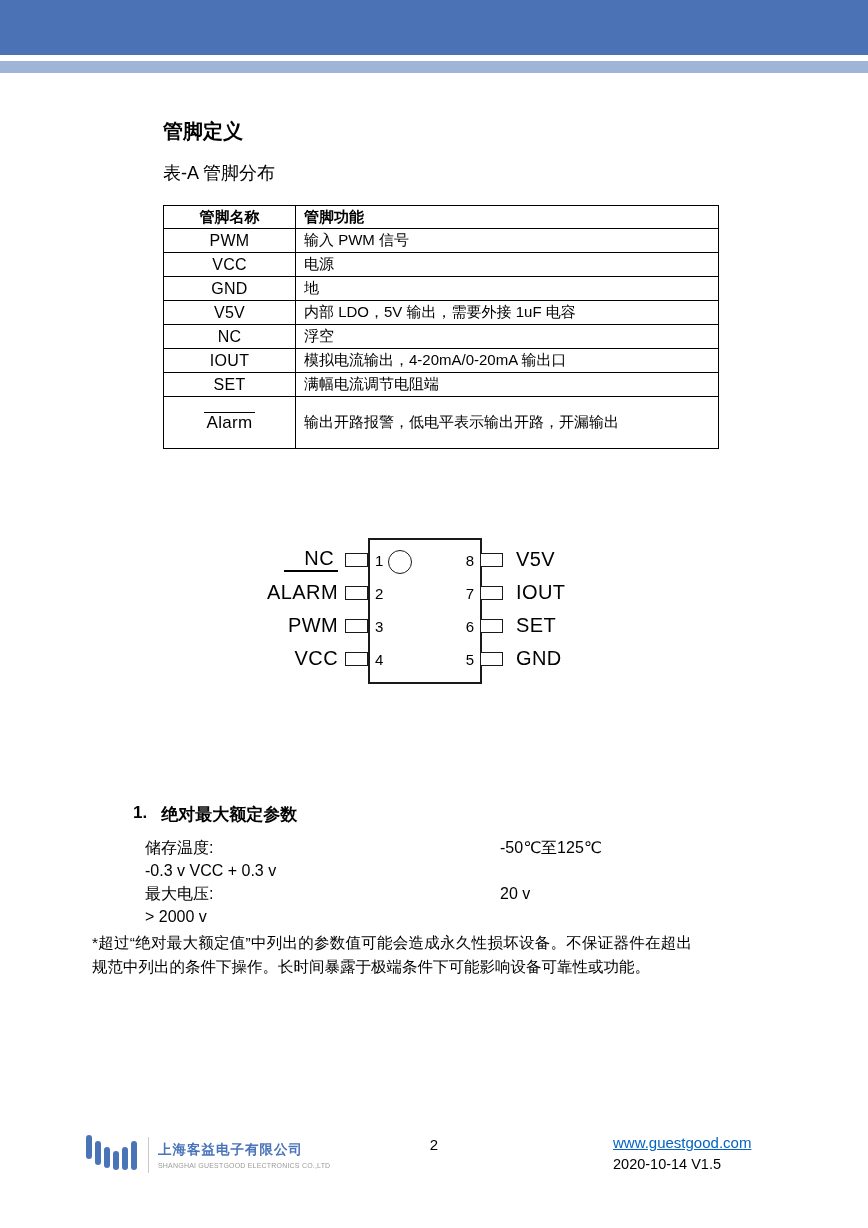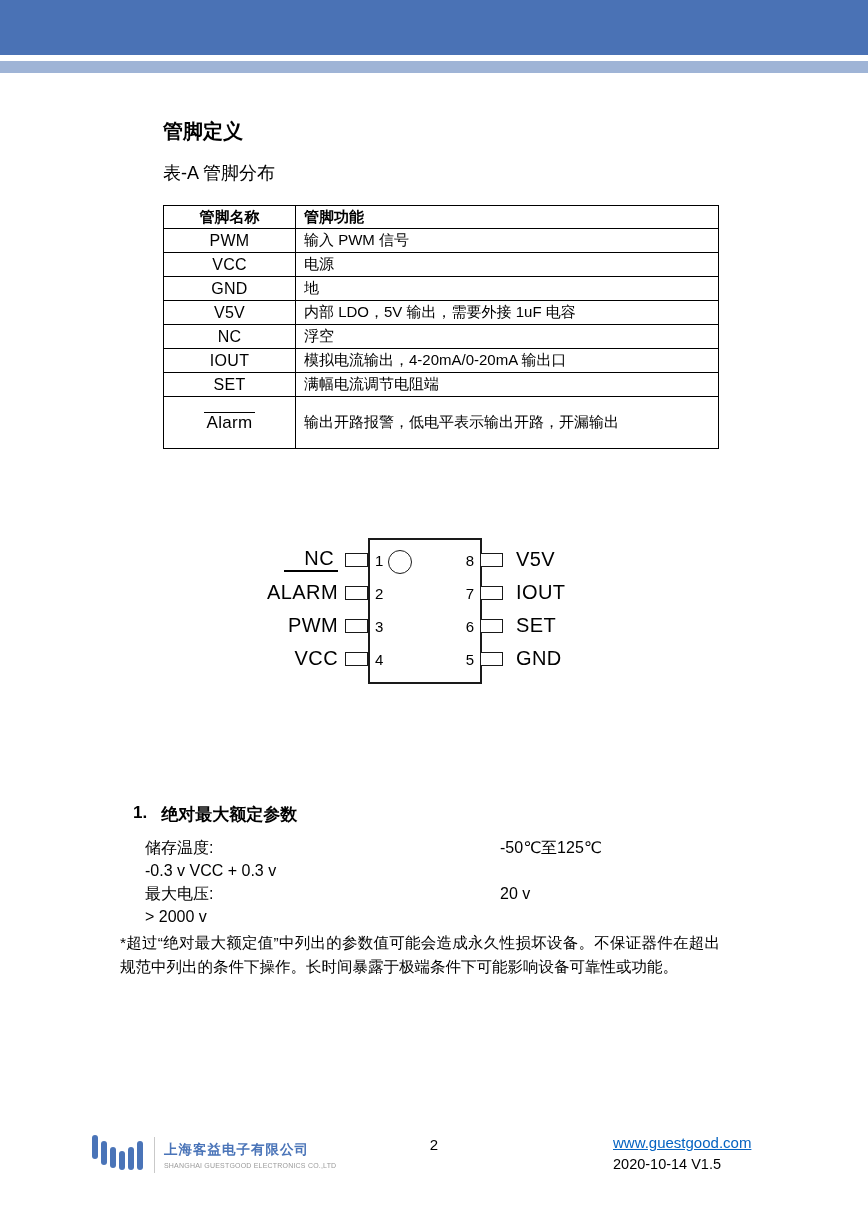--- a/index.html
+++ b/index.html
@@ -46,25 +46,25 @@
   .lbl-l { left:140px; width:198px; text-align:right; }
   .lbl-r { left:516px; }
   .nc-underline { border-bottom:2px solid #000; padding:0 4px 1px 20px; }
 
   
   .ratings-heading { margin:92px 0 0 133px; font-size:17px; font-weight:bold; display:flex; }
   .ratings-heading .num { margin-right:14px; }
   .ratings { margin:10px 0 0 145px; }
   .rating-row { display:flex; font-size:16px; line-height:23px; }
   .rating-label { width:355px; }
-  .note { margin:3px 0 0 120px; width:600px; font-size:15.5px; line-height:23.5px; text-align:justify; }
+  .note { margin:3px 0 0 92px; width:600px; font-size:15.5px; line-height:23.5px; text-align:justify; }
 
   
   .footer { position:absolute; left:0; top:1128px; width:868px; height:62px; }
-  .logo-block { position:absolute; left:91px; top:6px; display:flex; align-items:center; }
+  .logo-block { position:absolute; left:85px; top:6px; display:flex; align-items:center; }
   .logo-svg { display:block; margin-right:9px; }
   .logo-divider { width:1px; height:36px; background:#c9c9c9; margin-right:9px; }
   .company-cn { color:#4a74b8; font-weight:bold; font-size:13.5px; letter-spacing:1px; }
   .company-en { color:#9a9a9a; font-size:7px; margin-top:3px; letter-spacing:0.2px; }
   .page-num { position:absolute; left:0; top:8px; width:868px; text-align:center; font-size:15px; }
   .footer-right { position:absolute; left:613px; top:6px; }
   .website { color:#0563c1; text-decoration:underline; font-size:15px; display:inline-block; }
   .date-version { margin-top:4px; font-size:14.5px; color:#000; }
 </style>
 </head>

